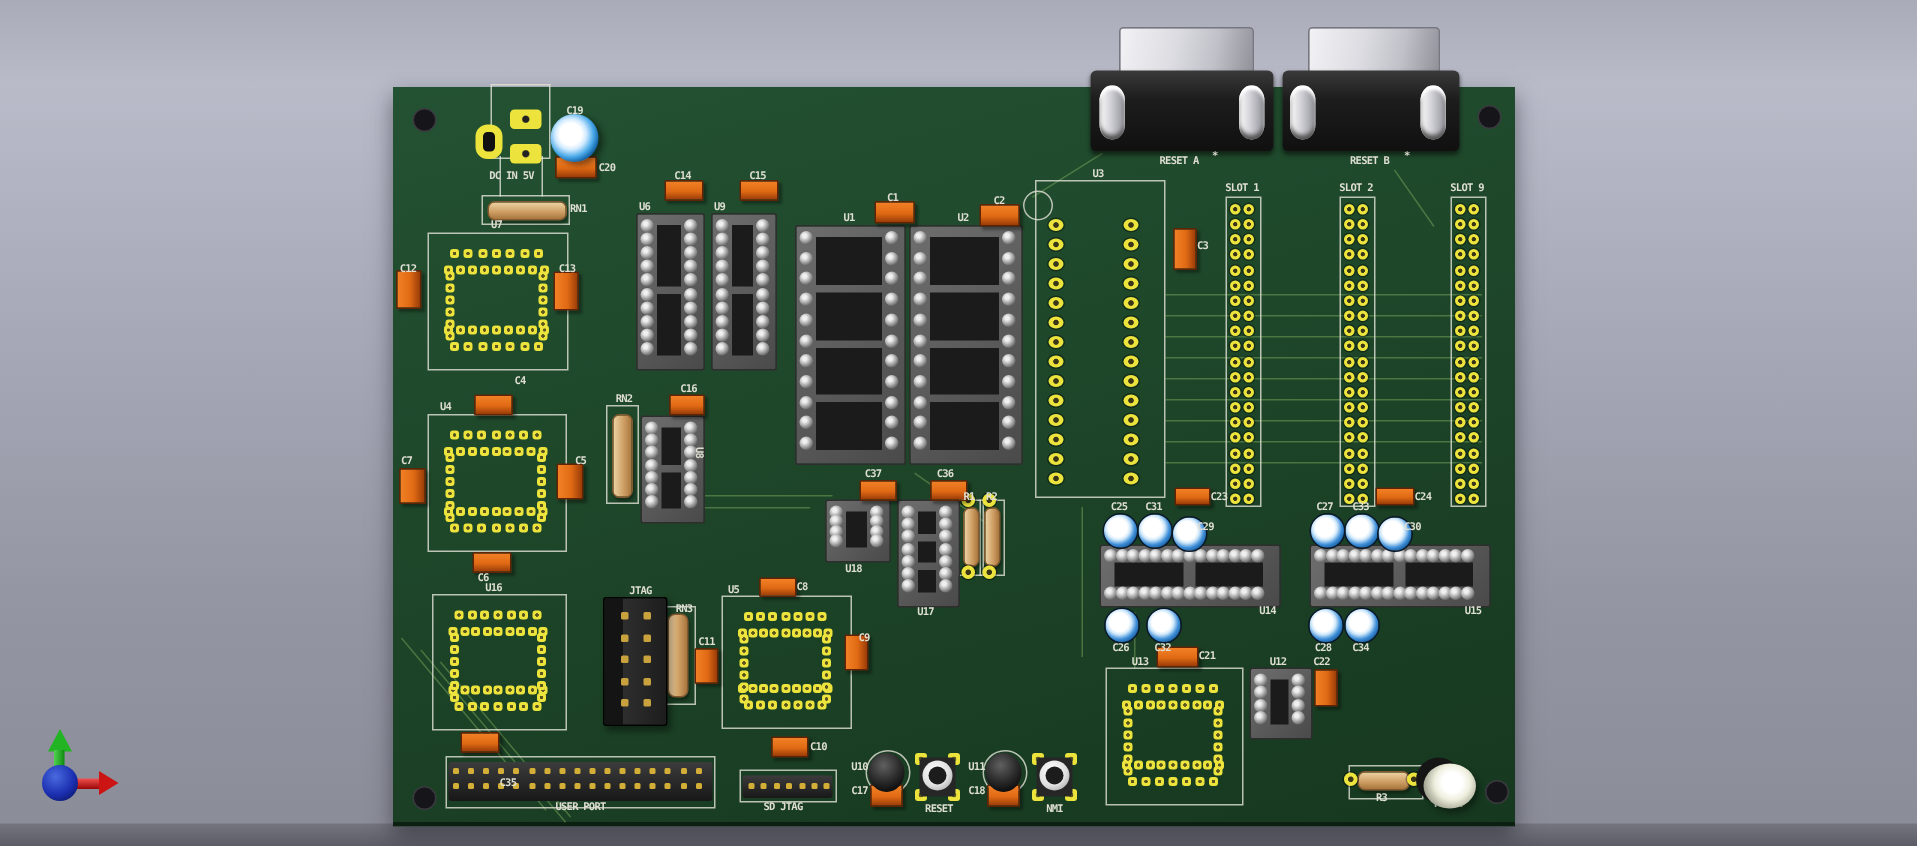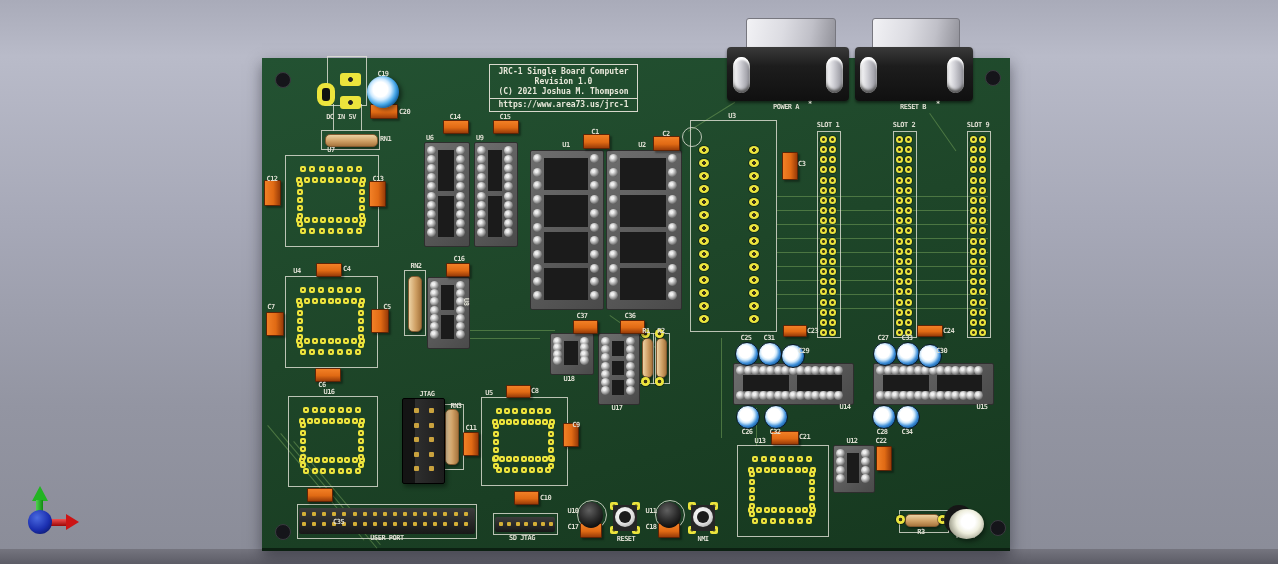--- a/index.html
+++ b/index.html
@@ -20,26 +20,20 @@
   .silkbox{border:1px solid rgba(228,228,216,.8);}
   #gizmo div{position:absolute;}
 </style>
 </head>
 <body>
 
 <div id="cv">
   <div id="strip"></div>
   <div id="board"></div>
 
-  <div id="titleblock">
-    <div class="tl1">JRC-1 Single Board Computer</div>
-    <div class="tl2">Revision 1.0</div>
-    <div class="tl3">(C) 2021 Joshua M. Thompson</div>
-    <div class="tl4">https://www.area73.us/jrc-1</div>
-  </div>
 
   <div id="gizmo">
     <div style="left:32px;top:486px;width:0;height:0;border-left:8px solid transparent;border-right:8px solid transparent;border-bottom:15px solid #22b422;"></div>
     <div style="left:36px;top:500px;width:7px;height:16px;background:linear-gradient(90deg,#4fd44f,#0f8a0f);"></div>
     <div style="left:50px;top:519px;width:16px;height:7px;background:linear-gradient(180deg,#f05050,#9c0606);"></div>
     <div style="left:66px;top:514px;width:0;height:0;border-top:8px solid transparent;border-bottom:8px solid transparent;border-left:13px solid #cc1414;"></div>
     <div style="left:28px;top:510px;width:24px;height:24px;border-radius:50%;background:radial-gradient(circle at 38% 32%,#4a6ae0,#1b2fb0 55%,#081258 95%);"></div>
   </div>
 <div style="position: absolute; left: 777px; top: 196px; width: 211px; height: 1px; background: rgb(122, 168, 92); opacity: 0.5;"></div>
     <div style="position: absolute; left: 777px; top: 210px; width: 211px; height: 1px; background: rgb(122, 168, 92); opacity: 0.5;"></div>
@@ -814,27 +808,27 @@
     <div class="lbl" style="position: absolute; left: 426px; top: 134px;">U6</div>
     <div class="lbl" style="position: absolute; left: 455px; top: 113px; transform: translateX(-50%);">C14</div>
     <div class="lbl" style="position: absolute; left: 476px; top: 134px;">U9</div>
     <div class="lbl" style="position: absolute; left: 505px; top: 113px; transform: translateX(-50%);">C15</div>
     <div class="lbl" style="position: absolute; left: 566px; top: 141px; transform: translateX(-50%);">U1</div>
     <div class="lbl" style="position: absolute; left: 595px; top: 128px; transform: translateX(-50%);">C1</div>
     <div class="lbl" style="position: absolute; left: 642px; top: 141px; transform: translateX(-50%);">U2</div>
     <div class="lbl" style="position: absolute; left: 666px; top: 130px; transform: translateX(-50%);">C2</div>
     <div class="lbl" style="position: absolute; left: 732px; top: 112px; transform: translateX(-50%);">U3</div>
     <div class="lbl" style="position: absolute; left: 798px; top: 160px;">C3</div>
-    <div class="lbl" style="position: absolute; left: 786px; top: 103px; transform: translateX(-50%);">POWER A</div>
+    <div class="lbl" style="position: absolute; left: 786px; top: 103px; transform: translateX(-50%);">RESET A</div>
     <div class="lbl" style="position: absolute; left: 913px; top: 103px; transform: translateX(-50%);">RESET B</div>
     <div class="lbl" style="position: absolute; left: 828px; top: 121px; transform: translateX(-50%);">SLOT 1</div>
     <div class="lbl" style="position: absolute; left: 904px; top: 121px; transform: translateX(-50%);">SLOT 2</div>
     <div class="lbl" style="position: absolute; left: 978px; top: 121px; transform: translateX(-50%);">SLOT 9</div>
     <div class="lbl" style="position: absolute; left: 297px; top: 267px; transform: translateX(-50%);">U4</div>
-    <div class="lbl" style="position: absolute; left: 343px; top: 265px;">C4</div>
+    <div class="lbl" style="position: absolute; left: 343px; top: 250px;">C4</div>
     <div class="lbl" style="position: absolute; left: 271px; top: 303px; transform: translateX(-50%);">C7</div>
     <div class="lbl" style="position: absolute; left: 387px; top: 303px; transform: translateX(-50%);">C5</div>
     <div class="lbl" style="position: absolute; left: 322px; top: 381px; transform: translateX(-50%);">C6</div>
     <div class="lbl" style="position: absolute; left: 416px; top: 262px; transform: translateX(-50%);">RN2</div>
     <div class="lbl" style="position: absolute; left: 459px; top: 255px; transform: translateX(-50%);">C16</div>
     <div class="lbl" style="position: absolute; left: 470px; top: 298px; transform: rotate(90deg); transform-origin: 0px 0px;">U8</div>
     <div class="lbl" style="position: absolute; left: 582px; top: 312px; transform: translateX(-50%);">C37</div>
     <div class="lbl" style="position: absolute; left: 630px; top: 312px; transform: translateX(-50%);">C36</div>
     <div class="lbl" style="position: absolute; left: 646px; top: 327px; transform: translateX(-50%);">R1</div>
     <div class="lbl" style="position: absolute; left: 661px; top: 327px; transform: translateX(-50%);">R2</div>

